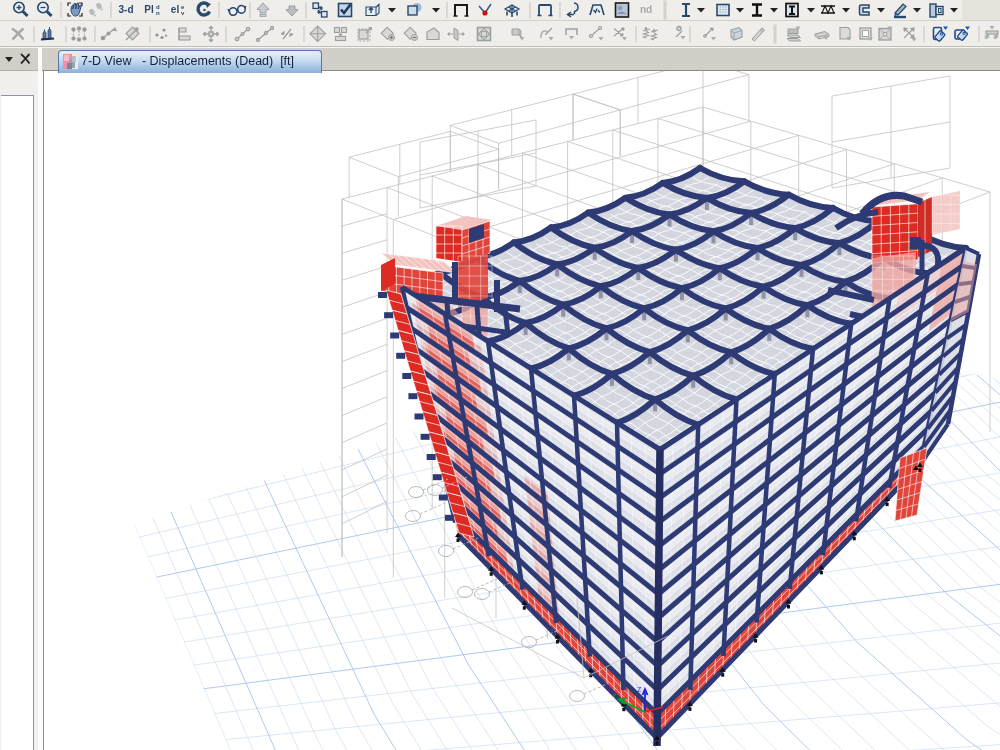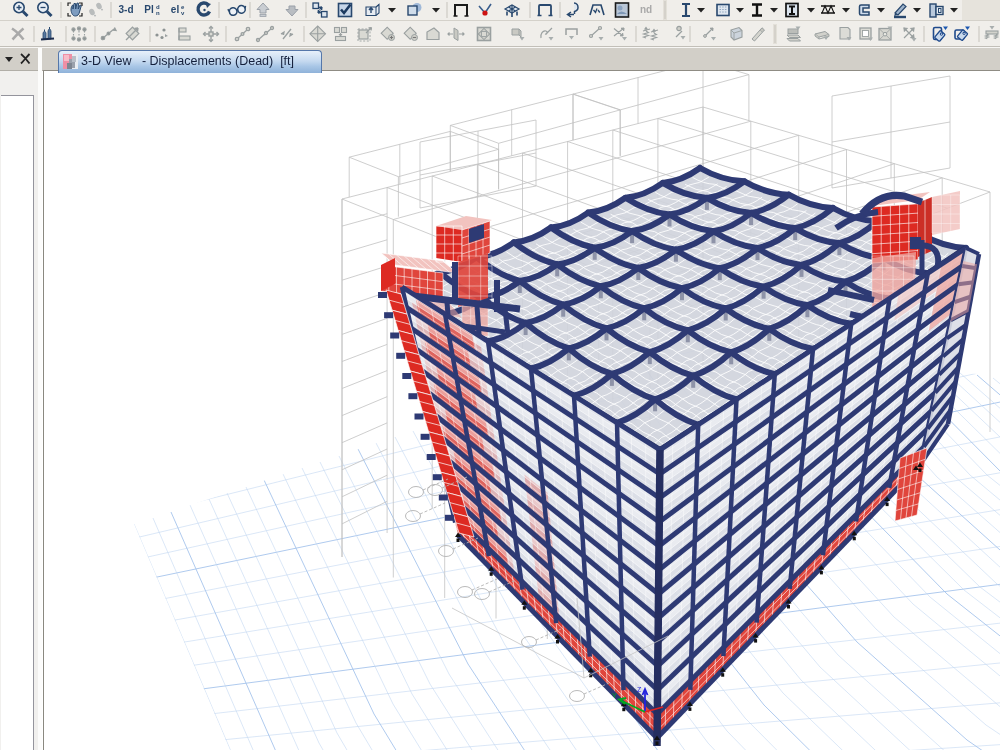--- a/index.html
+++ b/index.html
@@ -476,21 +476,21 @@
 <div id="canvas"></div>
 <div id="tab">
     <svg class="ico" width="15" height="15">
       <rect width="15" height="15" fill="#e9edf2"></rect>
       <rect width="9" height="15" fill="#ef8fa5"></rect>
       <rect x="1" y="1" width="5" height="6" fill="#f6bcc9"></rect>
       <rect x="6" y="5" width="6" height="9" fill="#9aa1ac"></rect>
       <rect x="9" y="2" width="4" height="6" fill="#b9bfc8"></rect>
       <rect x="4" y="9" width="5" height="6" fill="#7e8591"></rect>
     </svg>
-    <div class="txt">3-D View   - Displacements (Dead)  [ft]</div>
+    <div class="txt">7-D View   - Displacements (Dead)  [ft]</div>
   </div>
 <svg id="model" width="1000" height="750" style="left:0;top:0;pointer-events:none">
 <defs>
       <clipPath id="cclip">
         <rect x="44" y="71" width="956" height="679"></rect>
       </clipPath>
     </defs>
 <g clip-path="url(#cclip)">
       <clipPath id="gclip">
         <polygon points="134,524 700,335 1005,378 1005,755 232,755"></polygon>

